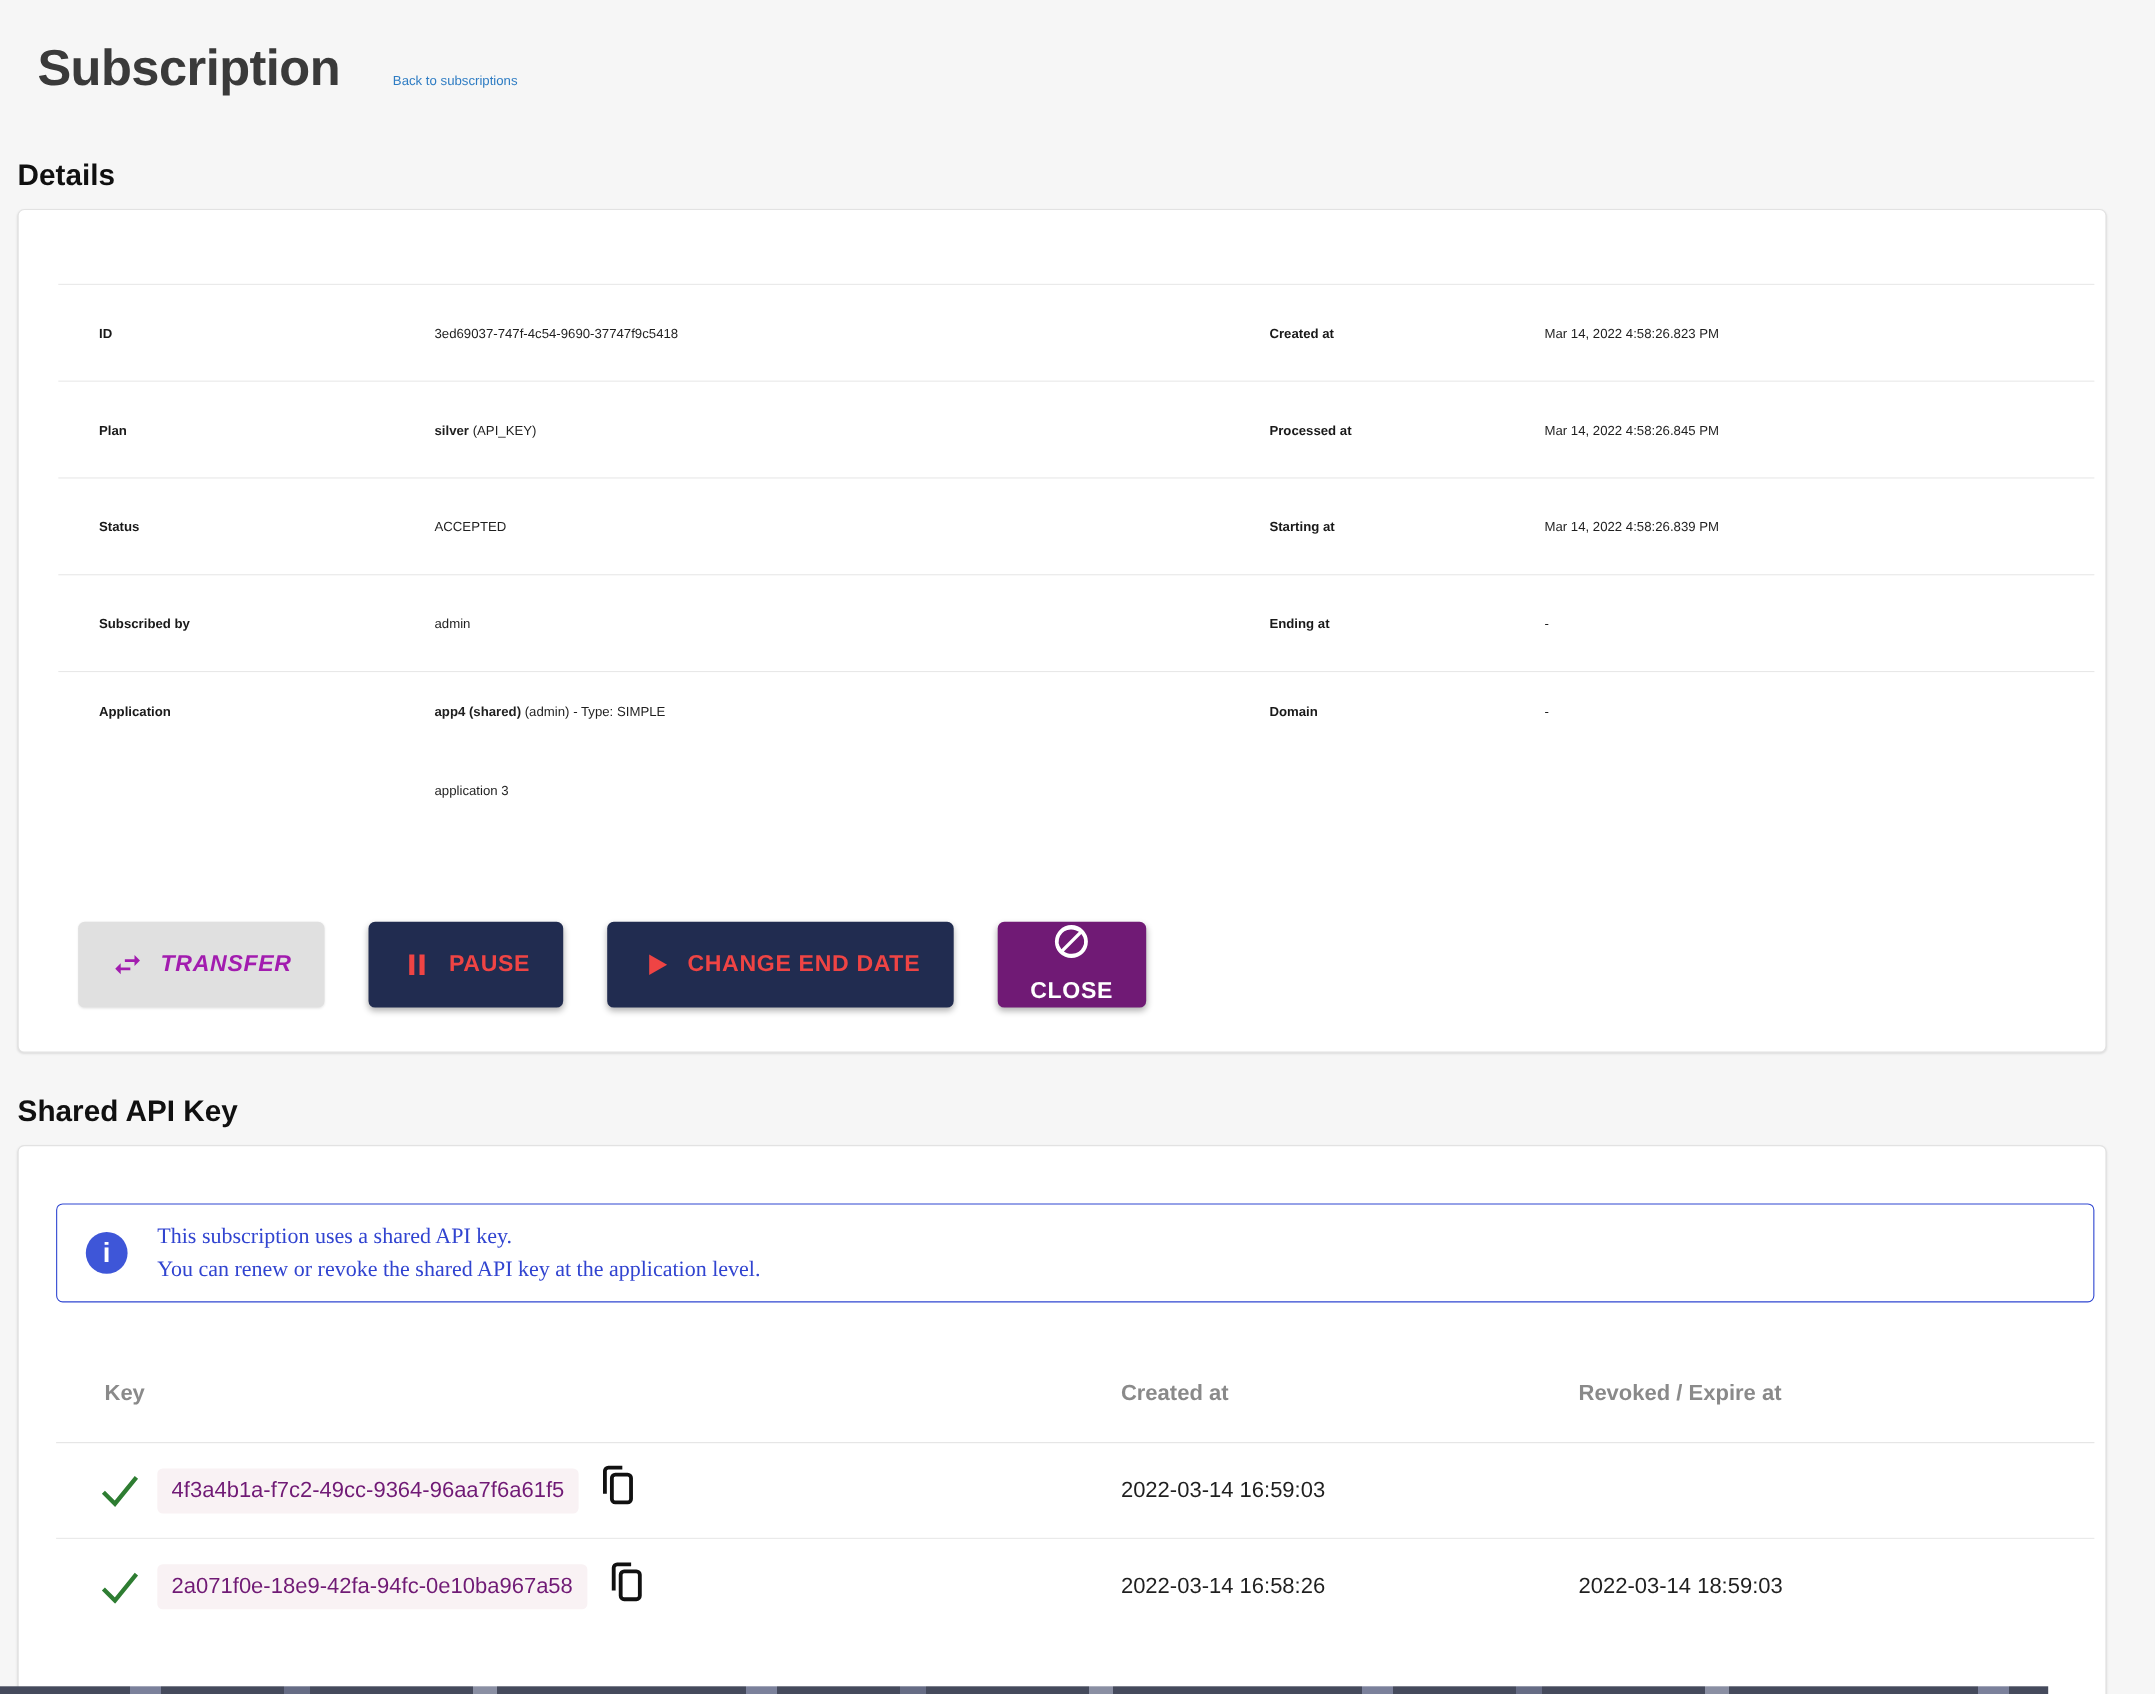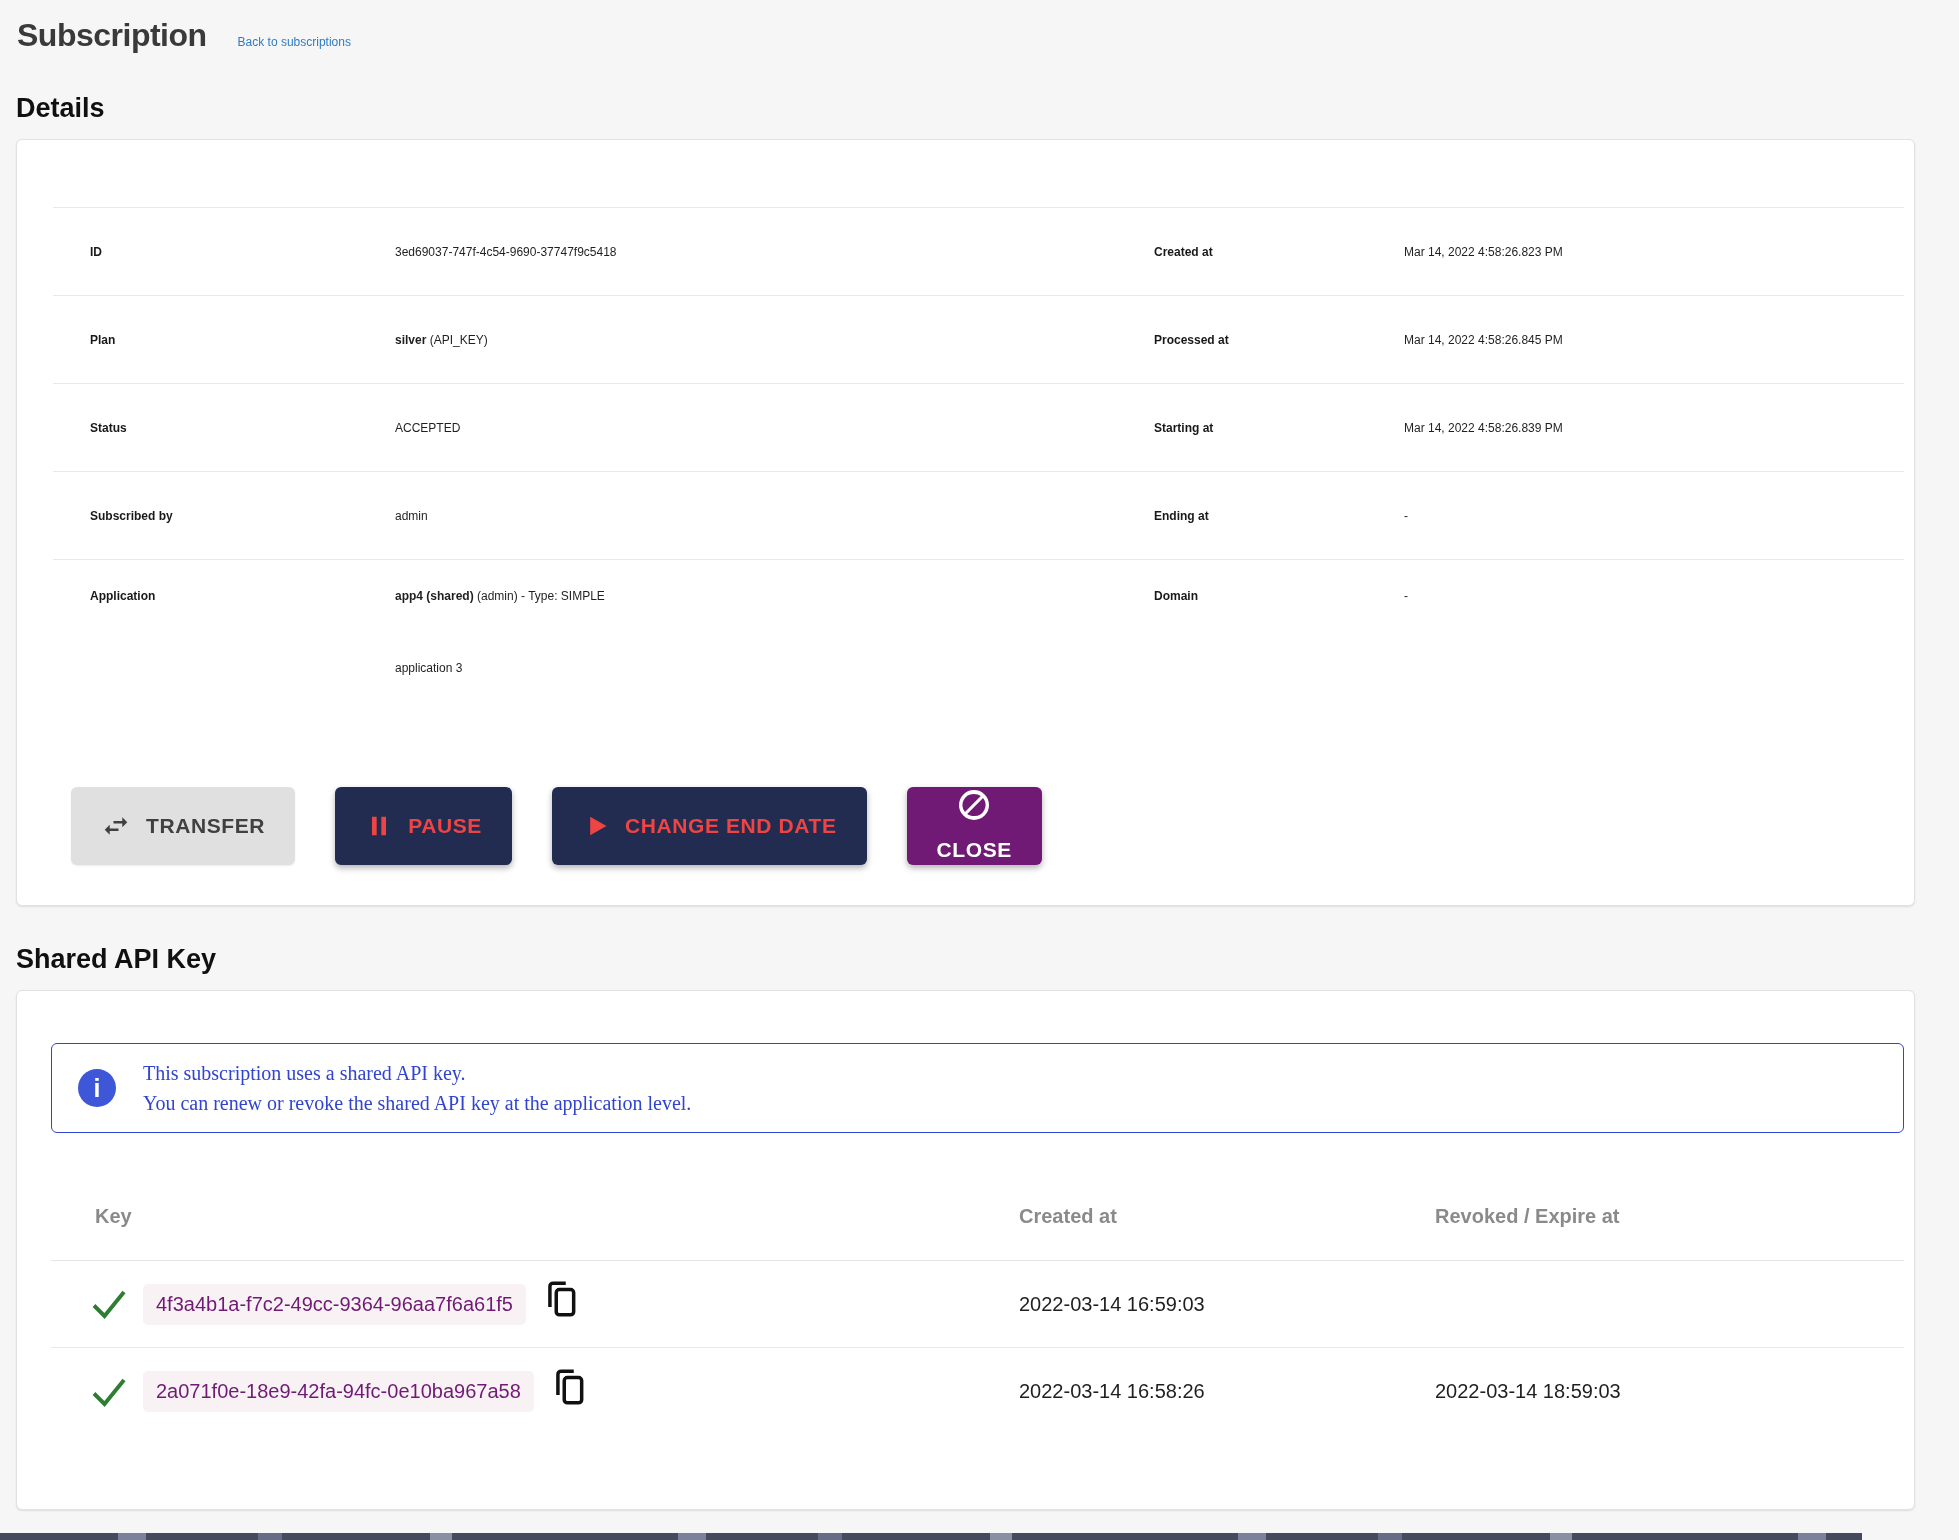--- a/index.html
+++ b/index.html
@@ -9,21 +9,21 @@
     background:#f6f6f6;
     font-family:"Liberation Sans", sans-serif;
     color:#1f1f1f;
     position:relative;
     overflow:hidden;
   }
   .page { padding:0 44px 0 16px; }
 
   
   .page-header { display:flex; align-items:baseline; gap:30px; padding-top:16px; }
-  .page-title { font-size:32px; font-weight:700; color:#3a3a3a; margin:1px; letter-spacing:-0.5px; }
+  .page-title { font-size:46px; font-weight:700; color:#3a3a3a; margin:18px; letter-spacing:-0.5px; }
   .back-link { font-size:12px; color:#2e7cc3; text-decoration:none; cursor:pointer; }
 
   .section-heading { font-size:27px; font-weight:700; color:#101010; margin:38px 0 15px 0; }
 
   
   .card {
     background:#fff;
     border:1px solid #e2e2e2;
     border-radius:6px;
     box-shadow:0 1px 2px rgba(0,0,0,0.10);
@@ -48,21 +48,21 @@
   
   .buttons-row { display:flex; gap:40px; margin:52px 0 0 18px; align-items:center; }
   .btn {
     height:78px; border-radius:6px; border:none;
     display:inline-flex; align-items:center; gap:15px;
     padding:0 30px;
     font-size:21px; font-weight:600; letter-spacing:0.6px;
     font-family:inherit; cursor:pointer; white-space:nowrap;
   }
   .btn svg { flex:none; display:block; }
-  .btn-disabled { background:#e0e0e0; color:#404040; cursor:default; box-shadow:0 1px 2px rgba(0,0,0,0.08); }
+  .btn-disabled { background:#e0e0e0; color:#a21caf; cursor:default; box-shadow:0 1px 2px rgba(0,0,0,0.08);font-style:italic; }
   .btn-navy { background:#212c50; color:#ef4444; box-shadow:0 3px 6px rgba(0,0,0,0.30); }
   .btn-danger { background:#701a75; color:#fff; box-shadow:0 3px 6px rgba(0,0,0,0.30);flex-direction:column; }
 
   
   .shared-card { margin-top:4px; padding:52px 10px 0 34px; height:520px; }
 
   .alert {
     border:1px solid #2f46d1; border-radius:6px;
     display:flex; align-items:center; gap:27px;
     padding:0 26px; height:90px;

